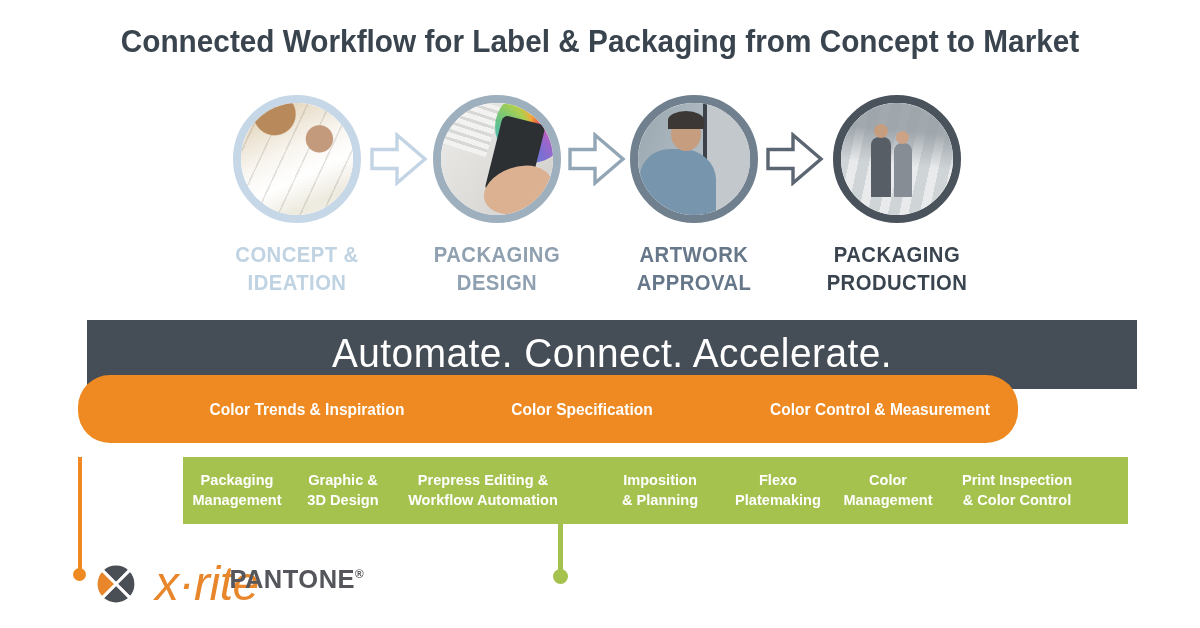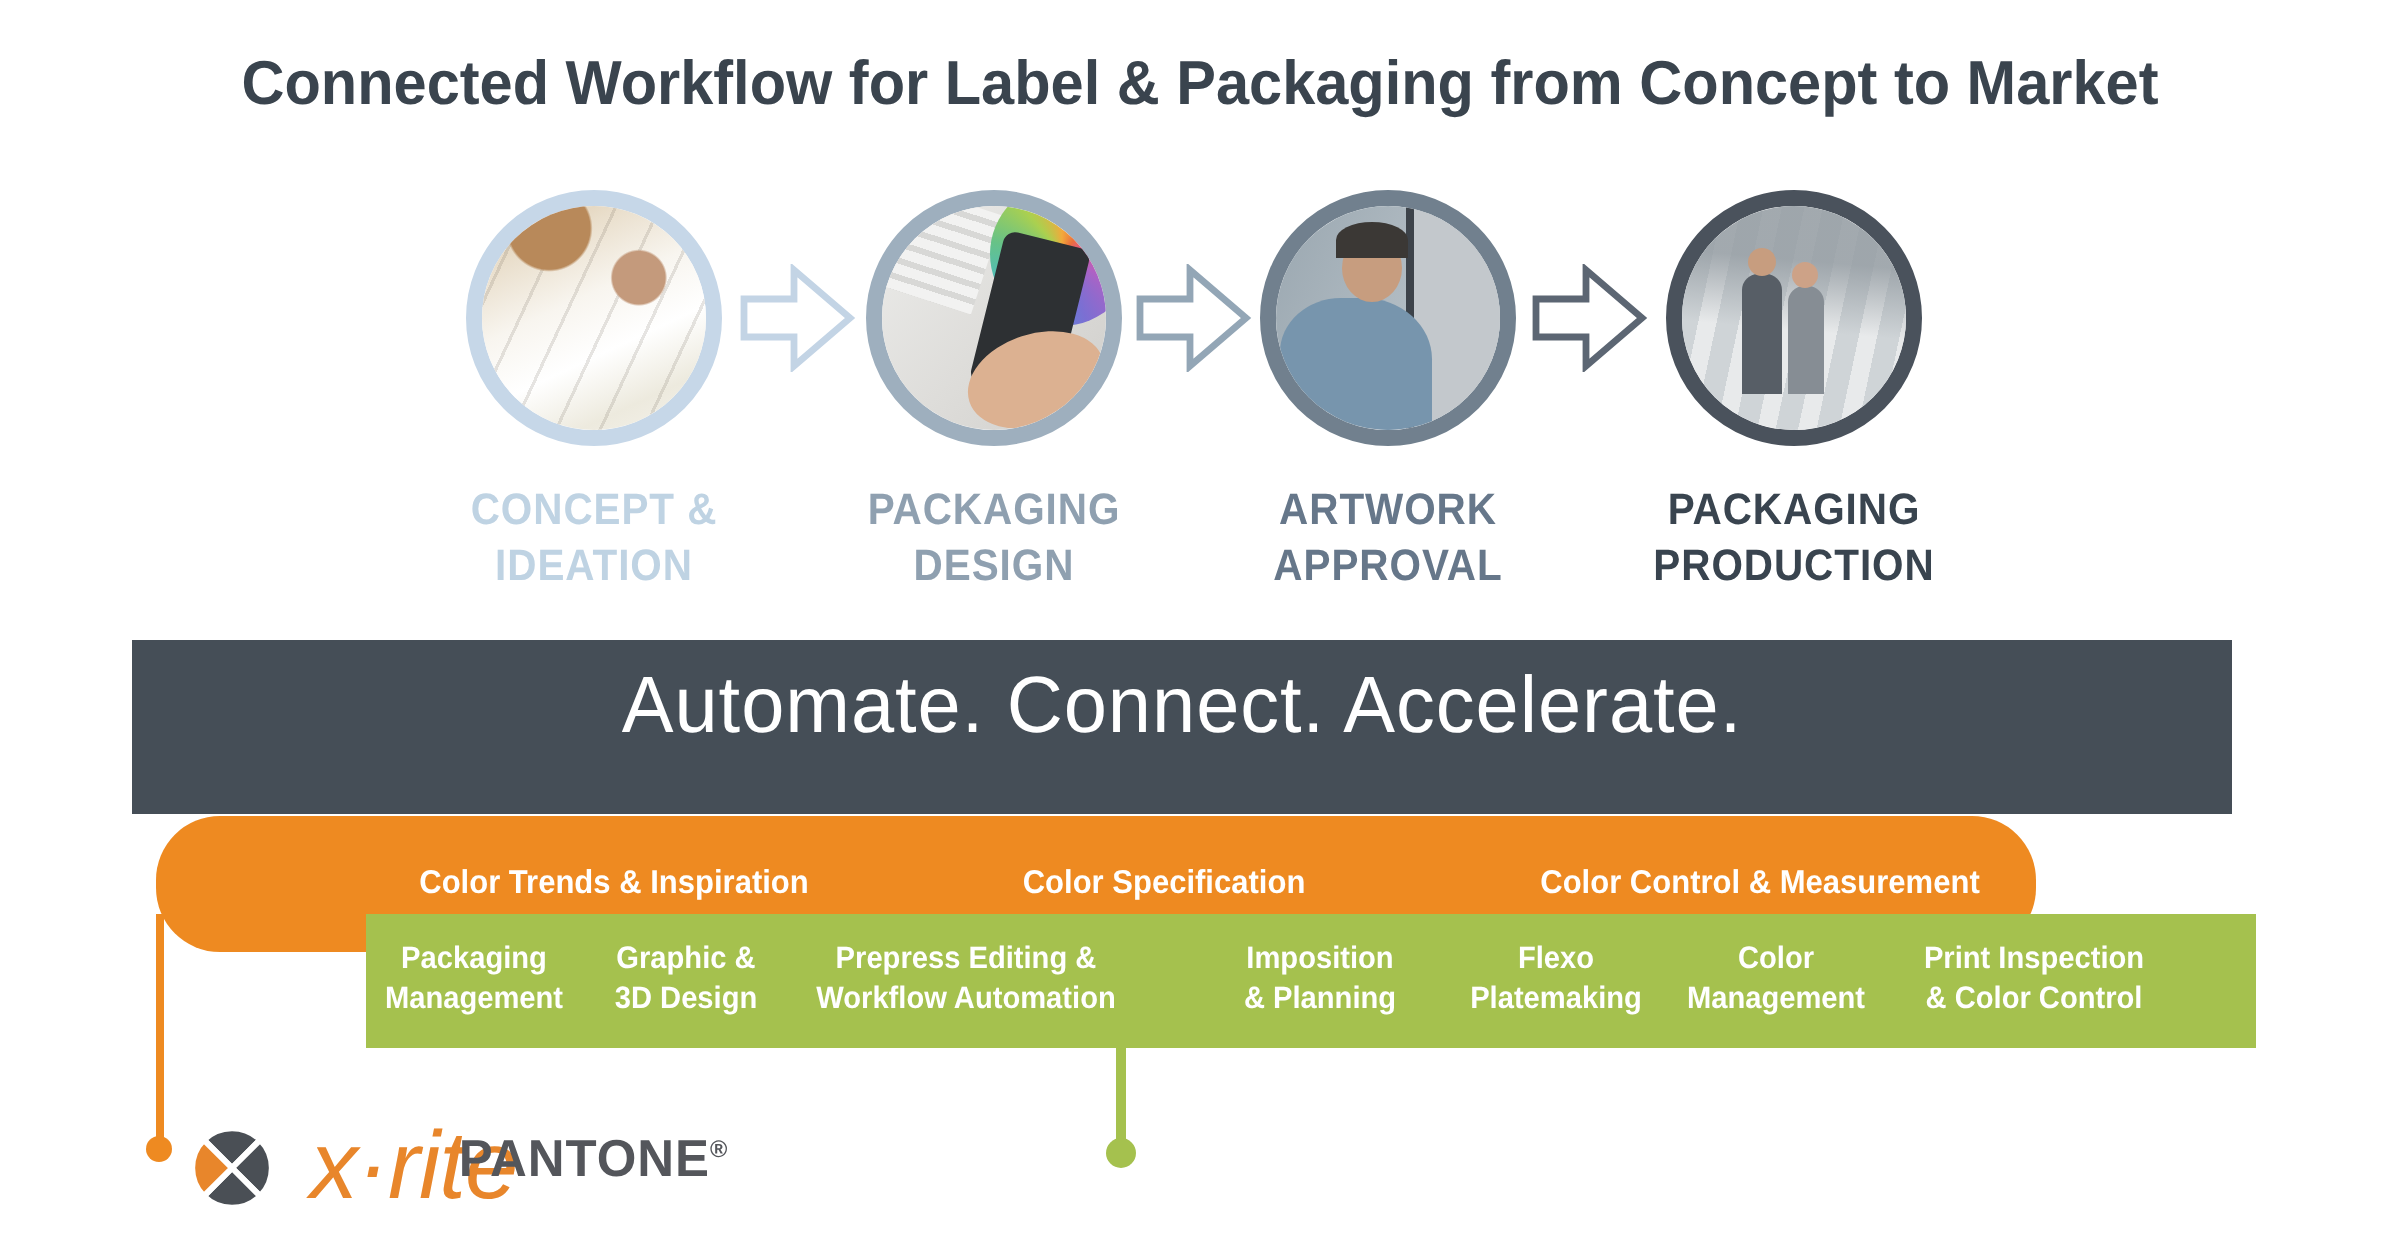--- a/index.html
+++ b/index.html
@@ -59,27 +59,27 @@
   .stage-label{
     position:absolute;top:241px;width:240px;text-align:center;
     font-size:22px;font-weight:bold;letter-spacing:0.5px;line-height:1.25;
     transform:scaleX(0.92);
   }
   .t1{left:177px;} .t2{left:377px;} .t3{left:574px;} .t4{left:777px;}
   .stage-label span{display:block;}
 
   
   .dark-banner{
-    position:absolute;left:66px;top:320px;width:1050px;height:87px;background:var(--dark);
+    position:absolute;left:87px;top:320px;width:1050px;height:69px;background:var(--dark);
   }
   .dark-banner span{
     display:block;width:100%;text-align:center;color:#ffffff;
     font-size:40px;font-weight:normal;line-height:67px;letter-spacing:0.5px;transform:scaleX(0.97);
   }
-  .orange-bar{position:absolute;left:78px;top:408px;width:940px;height:68px;background:var(--orange);border-radius:32px;}
+  .orange-bar{position:absolute;left:78px;top:375px;width:940px;height:68px;background:var(--orange);border-radius:32px;}
   .orange-label{
     position:absolute;top:50%;transform:translate(-50%,-50%) scaleX(0.94);
     color:#ffffff;font-size:16.5px;font-weight:bold;white-space:nowrap;
   }
   .o1{left:229px;} .o2{left:504px;} .o3{left:802px;}
   .green-bar{position:absolute;left:183px;top:457px;width:945px;height:67px;background:var(--green);}
   .green-label{
     position:absolute;top:50%;transform:translate(-50%,-50%) scaleX(0.94);
     color:#ffffff;font-size:15.5px;font-weight:bold;line-height:1.35;text-align:center;white-space:nowrap;
   }

